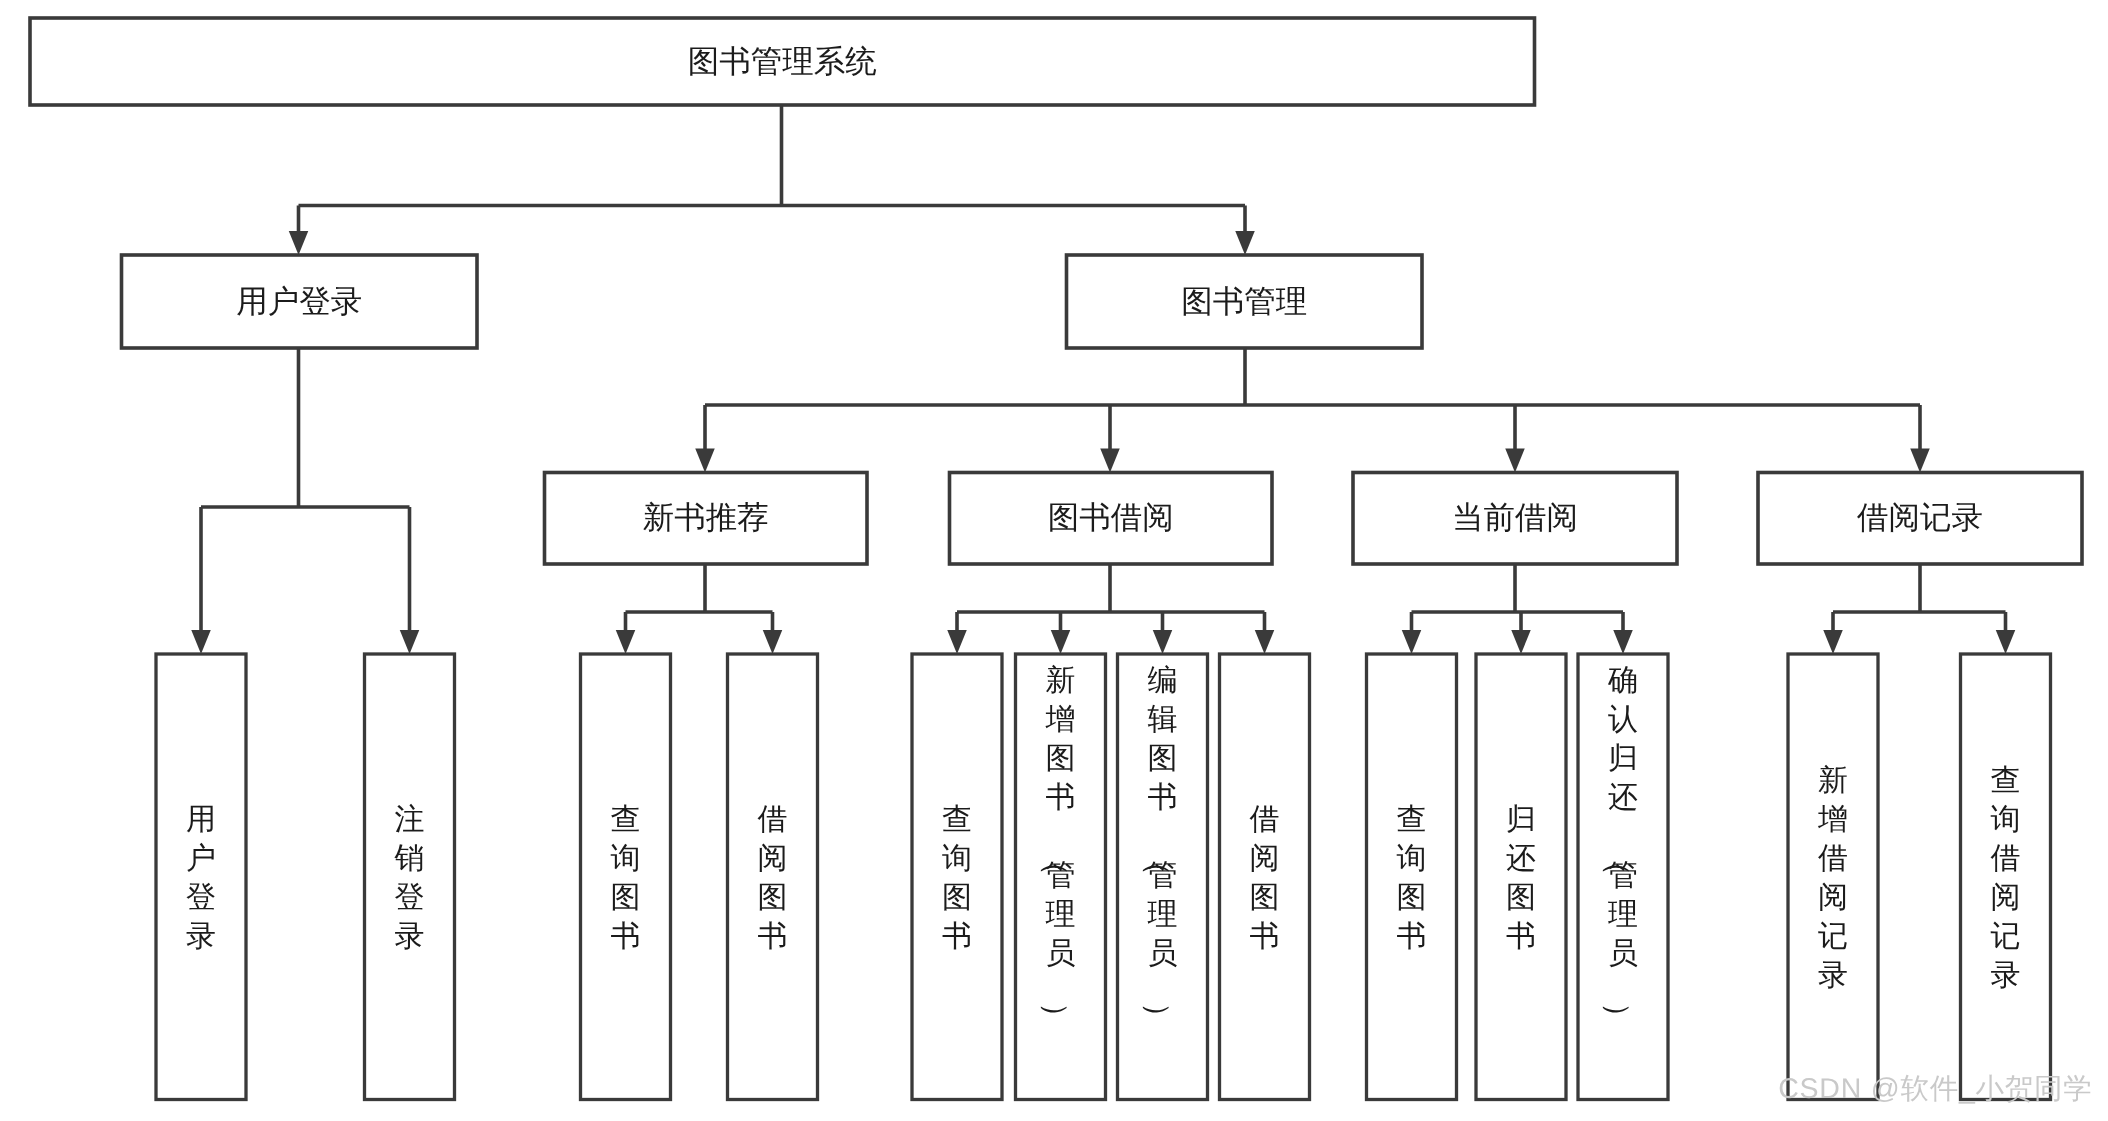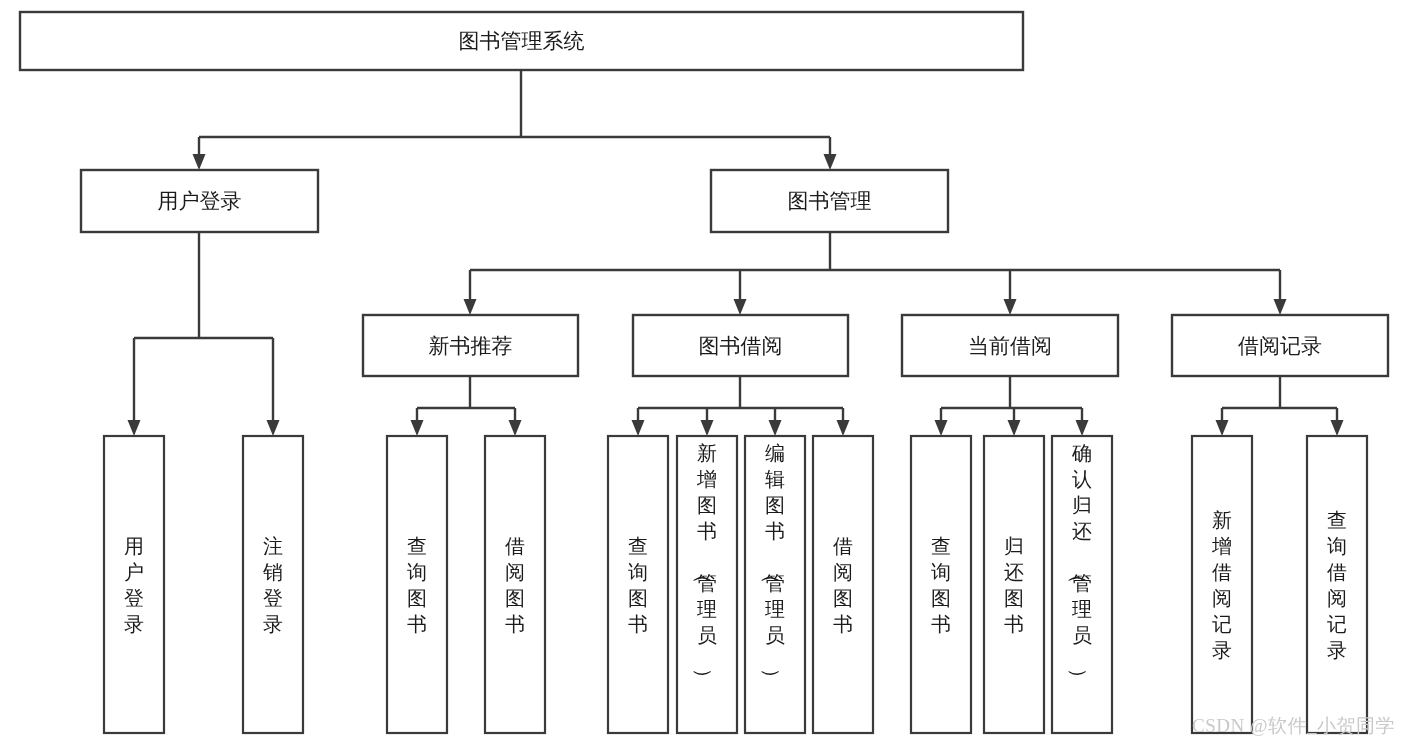--- a/index.html
+++ b/index.html
@@ -55,21 +55,21 @@
   .node-label-v {
     font-family: "DejaVu Sans", "Liberation Sans", sans-serif;
     font-size: 20px;
     fill: #1b1b1b;
     text-anchor: middle;
   }
   .watermark {
     position: absolute;
     right: 10px;
     bottom: 8px;
-    font-family: Liberation Serif, serif;
+    font-family: Liberation Sans, sans-serif;
     font-size: 19px;
     color: #c9c9c9;
     letter-spacing: 0.5px;
     white-space: nowrap;
     user-select: none;
   }
 </style>
 </head>
 <body>
 

